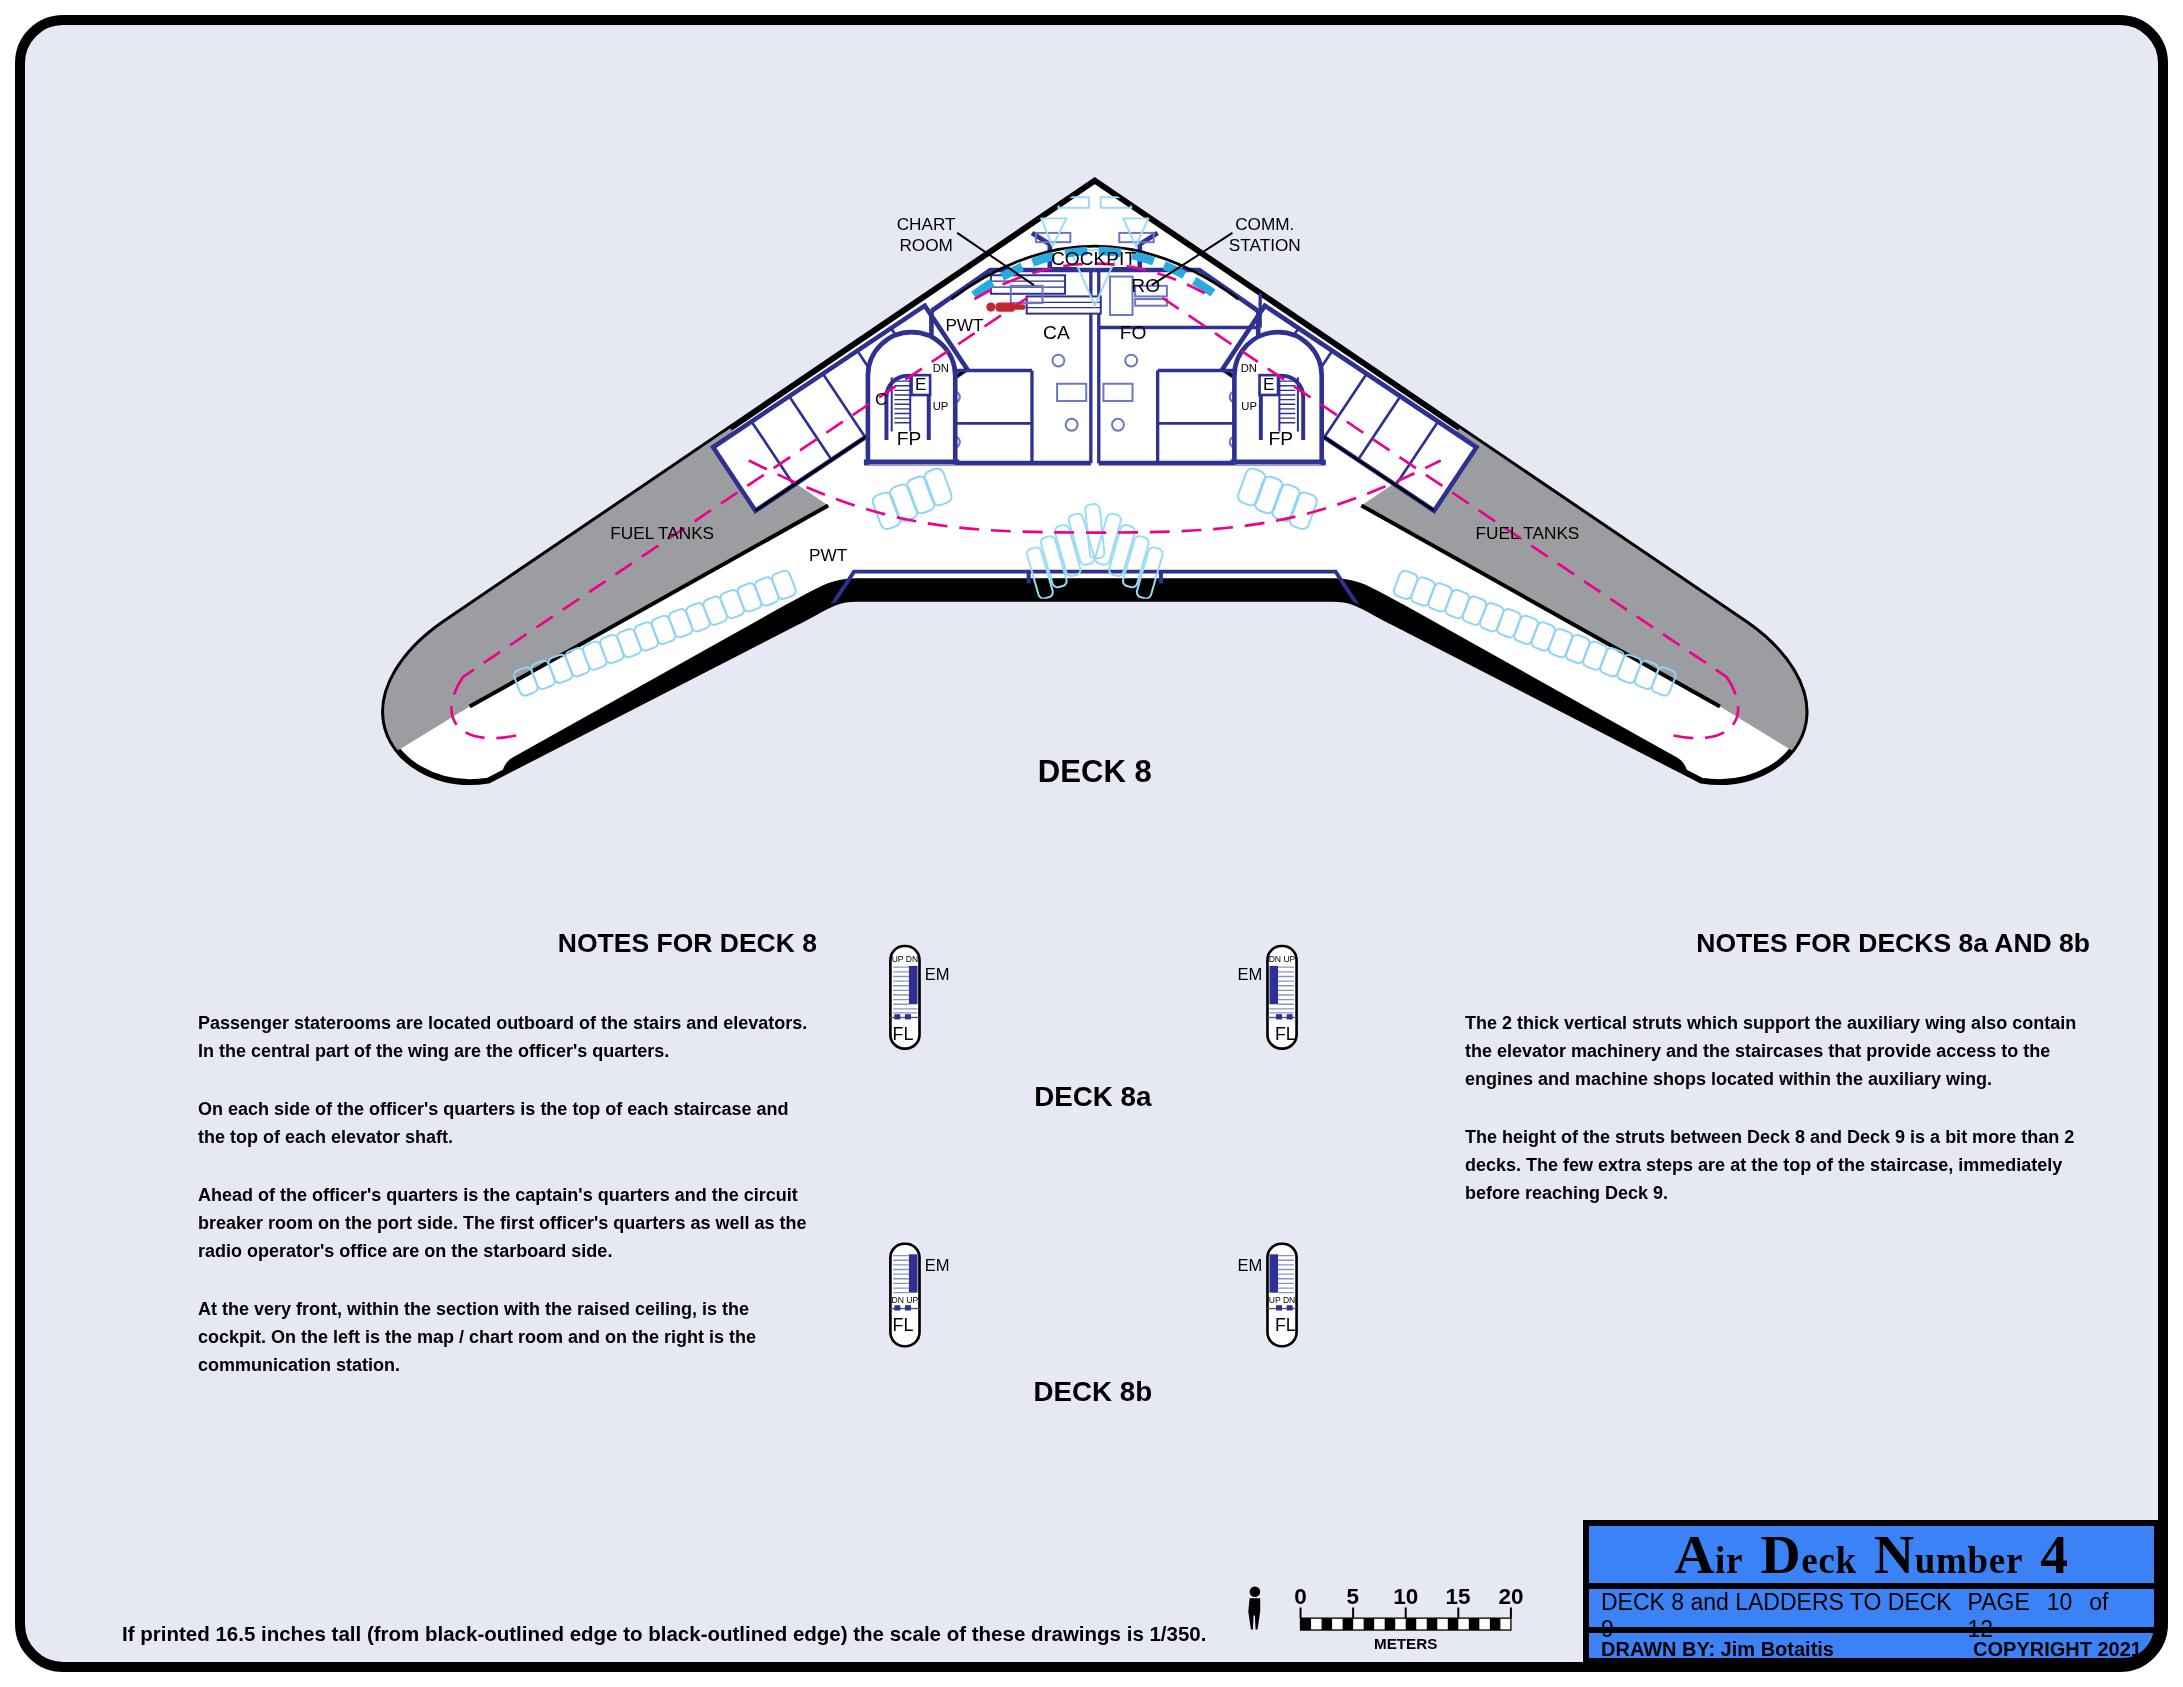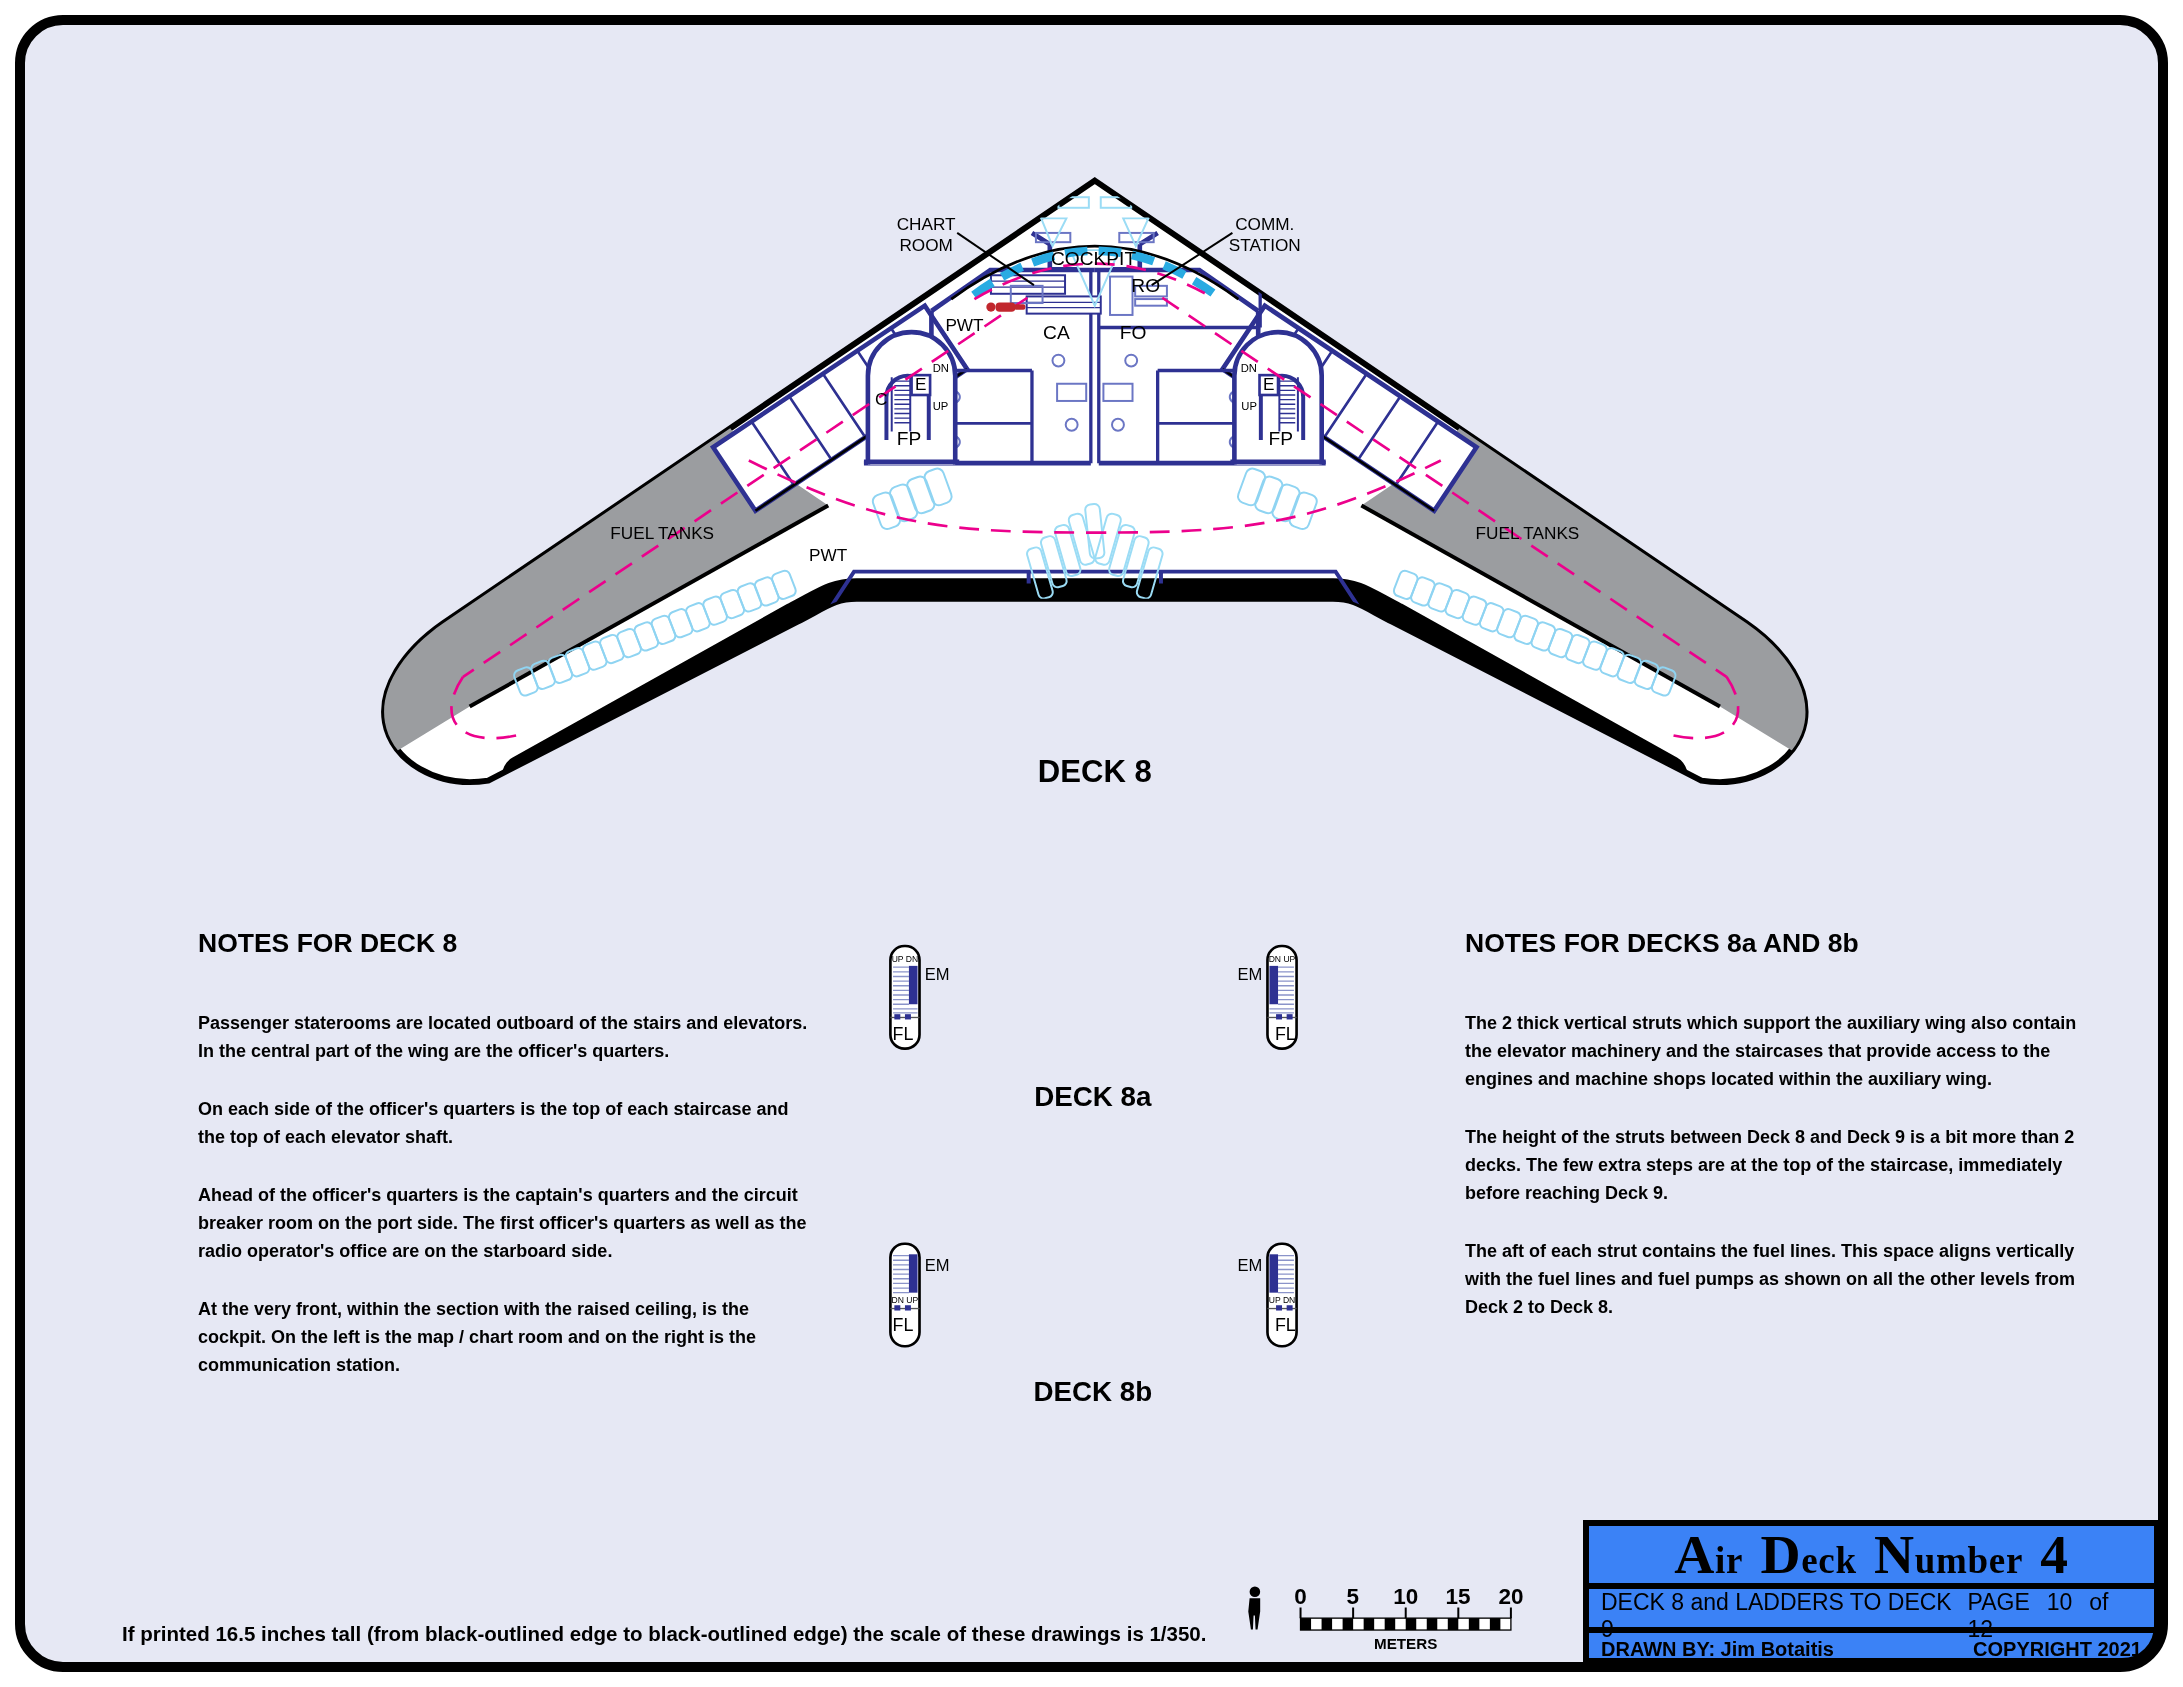--- a/index.html
+++ b/index.html
@@ -12,21 +12,21 @@
   .lbl-s{font-size:26px;text-anchor:middle;}
   .lbl-xs{font-size:17px;}
   .lbl-pill{font-size:13px;text-anchor:middle;}
   .lbl-em{font-size:25px;}
   .lbl-fl{font-size:27px;text-anchor:middle;}
   .deck-big{font-size:47px;font-weight:bold;text-anchor:middle;}
   .deck-mid{font-size:42px;font-weight:bold;text-anchor:middle;}
   .tick-num{font-size:34px;font-weight:bold;text-anchor:middle;}
   .meters{font-size:23px;font-weight:bold;text-anchor:middle;}
   .notes{position:absolute;color:#000;}
-  .notes h2{font-size:26.5px;font-weight:bold;text-align:left;margin:0 0 50px 0;}
+  .notes h2{font-size:26.5px;font-weight:bold;text-align:right;margin:0 0 50px 0;}
   .notes p{font-size:18px;font-weight:bold;line-height:28px;margin:0 0 30px 0;}
   .footer-note{position:absolute;left:74px;top:1622px;font-size:20.5px;font-weight:bold;margin-left:48px;}
   .tblock{position:absolute;left:1583px;top:1520px;width:577px;height:144px;
           border:6px solid #000;border-bottom-right-radius:38px;box-sizing:border-box;background:#3b82f6;}
   .tb-r1{height:57px;border-bottom:6px solid #000;display:flex;align-items:center;justify-content:center;
          font-family:"Liberation Serif",serif;font-weight:bold;font-size:37px;letter-spacing:0.7px;}
   .deco-word{display:inline-block;margin:0 8.6px;}
   .deco-word::first-letter{font-size:1.5em;}
   .tb-r2{height:38px;border-bottom:6px solid #000;display:flex;align-items:flex-start;justify-content:space-between;
          padding:0 12px;font-size:23px;font-weight:normal;gap:15px;}
@@ -295,21 +295,20 @@
   <p>Passenger staterooms are located outboard of the stairs and elevators. In the central part of the wing are the officer's quarters.</p>
   <p>On each side of the officer's quarters is the top of each staircase and the top of each elevator shaft.</p>
   <p>Ahead of the officer's quarters is the captain's quarters and the circuit breaker room on the port side. The first officer's quarters as well as the radio operator's office are on the starboard side.</p>
   <p>At the very front, within the section with the raised ceiling, is the cockpit. On the left is the map / chart room and on the right is the communication station.</p>
 </div>
 
 <div class="notes" style="left:1465px;top:928px;width:625px;">
   <h2>NOTES FOR DECKS 8a AND 8b</h2>
   <p>The 2 thick vertical struts which support the auxiliary wing also contain the elevator machinery and the staircases that provide access to the engines and machine shops located within the auxiliary wing.</p>
   <p>The height of the struts between Deck 8 and Deck 9 is a bit more than 2 decks. The few extra steps are at the top of the staircase, immediately before reaching Deck 9.</p>
-  <p>The aft of each strut contains the fuel lines. This space aligns vertically with the fuel lines and fuel pumps as shown on all the other levels from Deck 2 to Deck 8.</p>
 </div>
 
 <div class="footer-note">If printed 16.5 inches tall (from black-outlined edge to black-outlined edge) the scale of these drawings is 1/350.</div>
 
 <div class="tblock">
   <div class="tb-r1">
     <span class="deco-word">Air</span>
     <span class="deco-word">Deck</span>
     <span class="deco-word">Number</span>
     <span class="deco-word">4</span>

